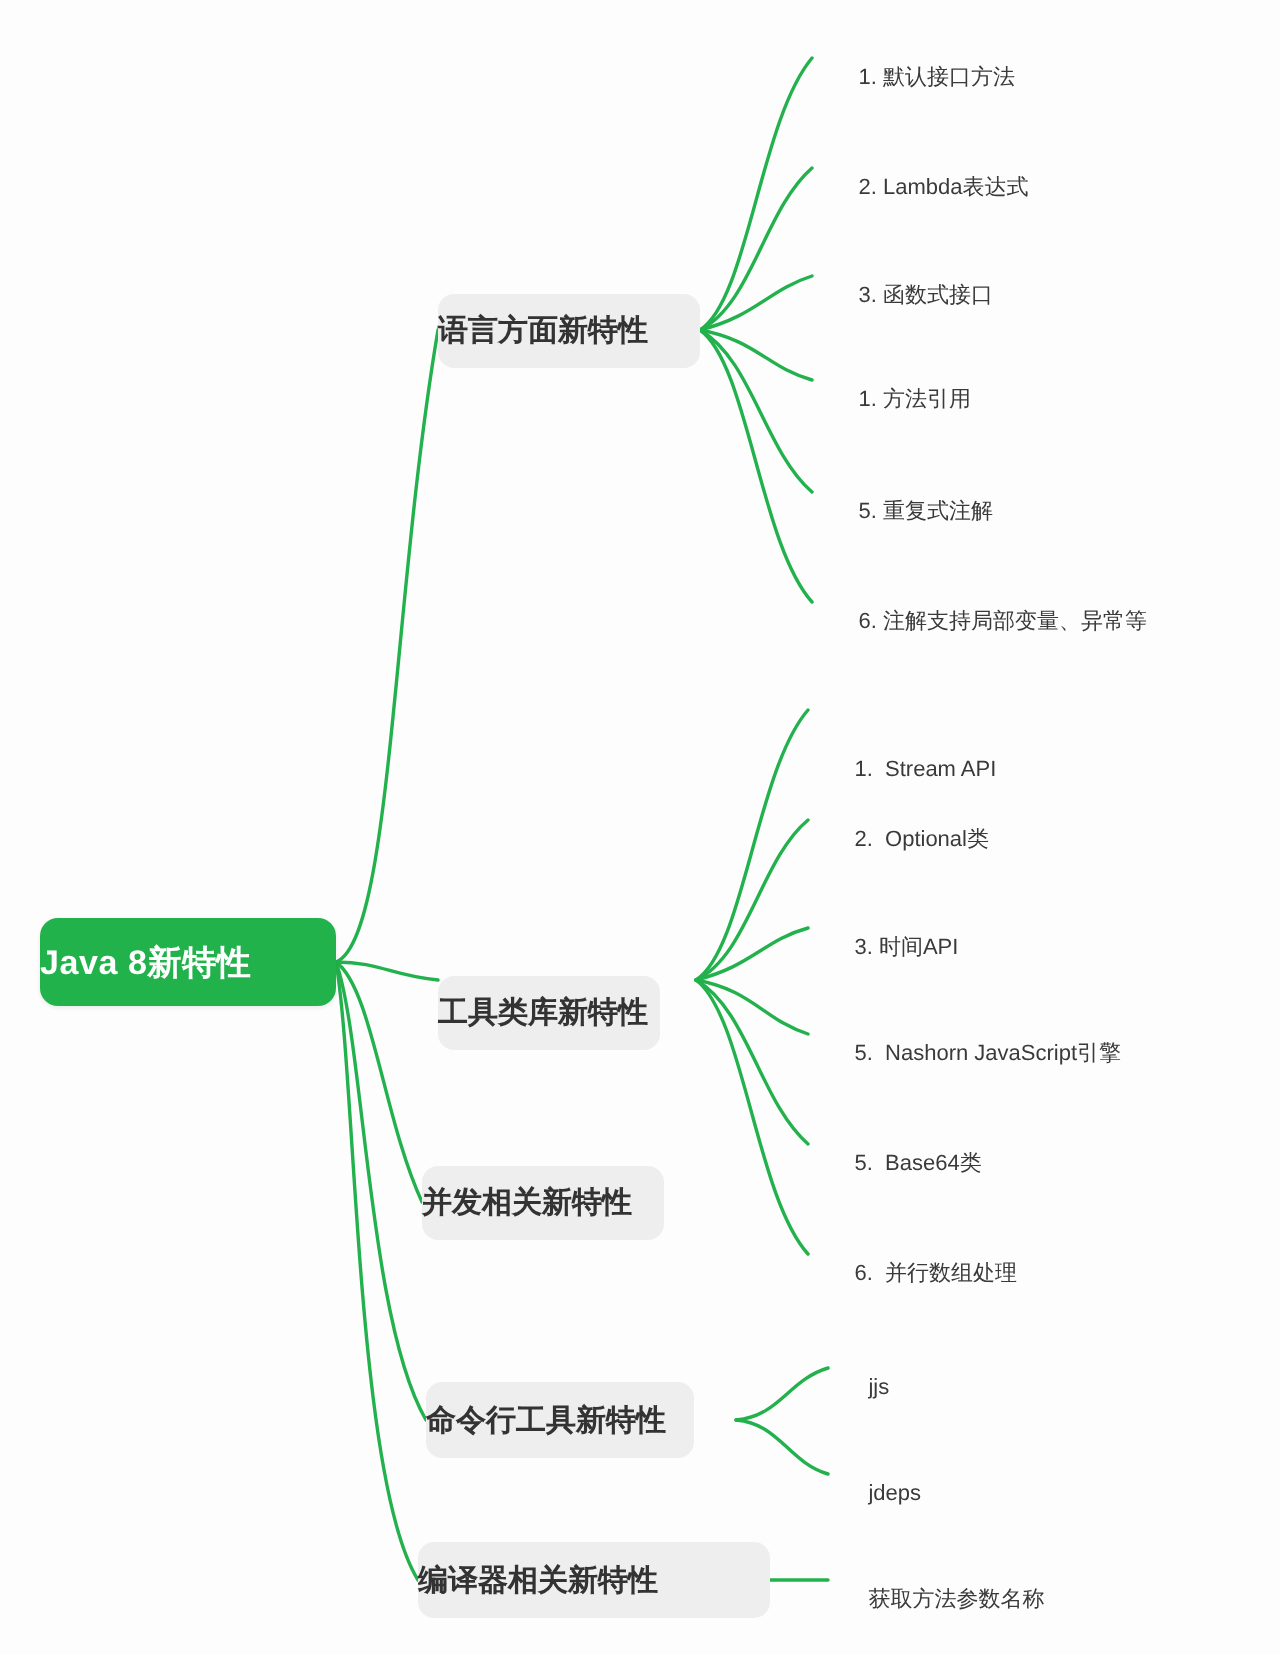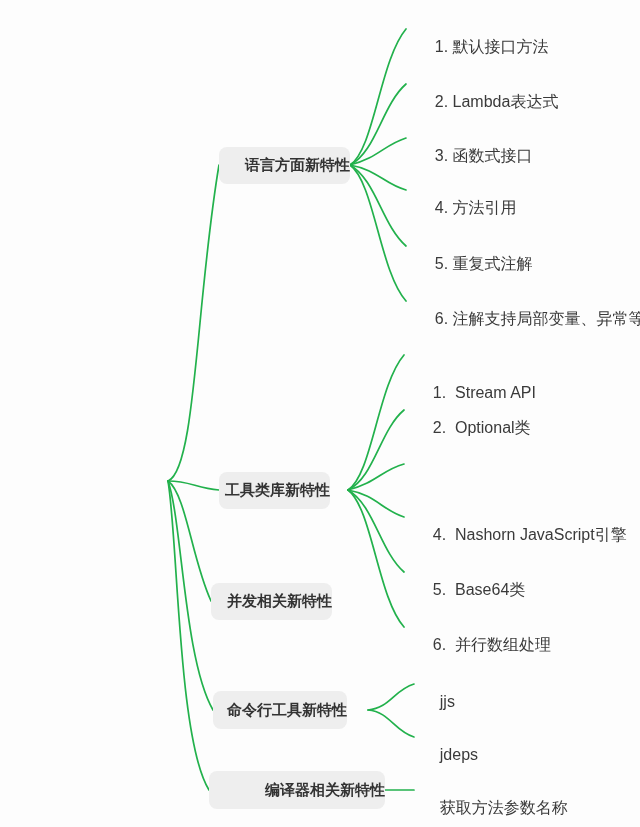--- a/index.html
+++ b/index.html
@@ -21,44 +21,43 @@
     top: 0;
     width: 640px;
     height: 827px;
     pointer-events: none;
   }
   .node {
     position: absolute;
     box-sizing: border-box;
     display: flex;
     align-items: center;
-    justify-content: flex-end;
+    justify-content: flex-start;
     white-space: nowrap;
-    padding-left: 44px;
   }
   .root-node {
     background: #22b24c;
     border-radius: 9px;
     color: #ffffff;
     font-size: 17px;
     font-weight: bold;
     letter-spacing: 0.3px;
     box-shadow: 0 1px 2px rgba(0,0,0,0.08);
   }
   .branch-node {
     background: #eeeeee;
     border-radius: 8px;
     color: #333333;
     font-size: 15px;
     font-weight: bold;
   }
   .leaf-node {
     position: absolute;
     color: #3a3a3a;
-    font-size: 16px;
+    font-size: 11px;
     font-weight: normal;
     white-space: pre;
     line-height: 1;
   }
 </style>
 </head>
 <body>
 
 <div id="canvas">
 
@@ -85,26 +84,29 @@
       <path d="M348,490 C374,505 380,551 404,572"></path>
       <path d="M348,490 C372,508 378,598 404,627"></path>
 
       <path d="M368,710 C390,708 394,690 414,684"></path>
       <path d="M368,710 C390,712 394,731 414,737"></path>
 
       <path d="M368,790 L414,790"></path>
     </g>
   </svg>
 
+  <div class="node root-node" style="left:20px; top:459px; width:148px; height:44px;">
+    <span>Java 8新特性</span>
+  </div>
 
   <div class="node branch-node" style="left:219px; top:147px; width:131px; height:37px;">
     <span>语言方面新特性</span>
   </div>
 
-  <div class="node branch-node" style="left:219px; top:472px; width:111px; height:37px;">
+  <div class="node branch-node" style="left:219px; top:488px; width:111px; height:37px;">
     <span>工具类库新特性</span>
   </div>
 
   <div class="node branch-node" style="left:211px; top:583px; width:121px; height:37px;font-family:Liberation Mono, monospace;">
     <span>并发相关新特性</span>
   </div>
 
   <div class="node branch-node" style="left:213px; top:691px; width:134px; height:38px;">
     <span>命令行工具新特性</span>
   </div>
@@ -116,37 +118,40 @@
   <div class="leaf-node" style="left:417px; top:23px;">
     <span>1. 默认接口方法</span>
   </div>
   <div class="leaf-node" style="left:417px; top:78px;text-align:center;">
     <span>2. Lambda表达式</span>
   </div>
   <div class="leaf-node" style="left:417px; top:132px;text-align:center;">
     <span>3. 函数式接口</span>
   </div>
   <div class="leaf-node" style="left:417px; top:184px;">
-    <span>4. 方法引用</span>
+    <span>1. 方法引用</span>
   </div>
   <div class="leaf-node" style="left:417px; top:240px;">
     <span>5. 重复式注解</span>
   </div>
   <div class="leaf-node" style="left:417px; top:295px;">
     <span>6. 注解支持局部变量、异常等</span>
   </div>
 
   <div class="leaf-node" style="left:415px; top:369px;">
     <span>1.  Stream API</span>
   </div>
   <div class="leaf-node" style="left:415px; top:404px;text-align:center;">
     <span>2.  Optional类</span>
   </div>
+  <div class="leaf-node" style="left:415px; top:458px;">
+    <span>3. 时间API</span>
+  </div>
   <div class="leaf-node" style="left:415px; top:511px;">
-    <span>4.  Nashorn JavaScript引擎</span>
+    <span>5.  Nashorn JavaScript引擎</span>
   </div>
   <div class="leaf-node" style="left:415px; top:566px;text-align:center;">
     <span>5.  Base64类</span>
   </div>
   <div class="leaf-node" style="left:415px; top:621px;">
     <span>6.  并行数组处理</span>
   </div>
 
   <div class="leaf-node" style="left:422px; top:678px;">
     <span>jjs</span>

